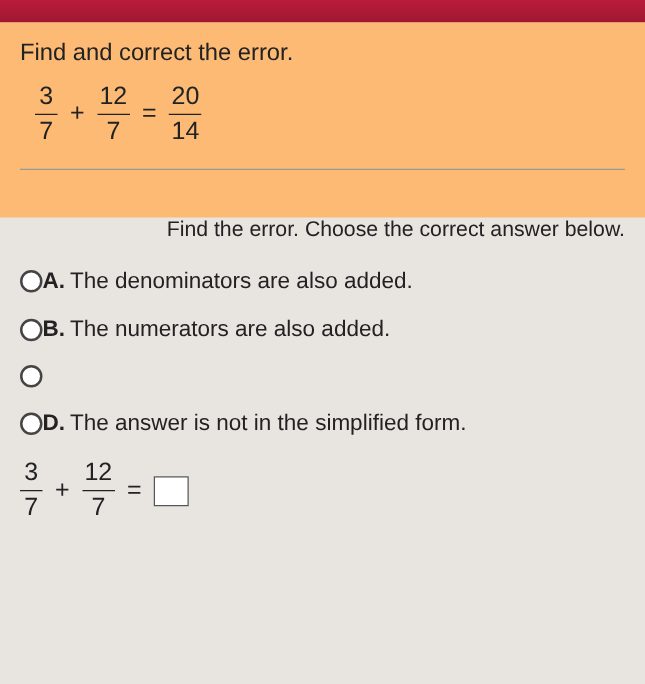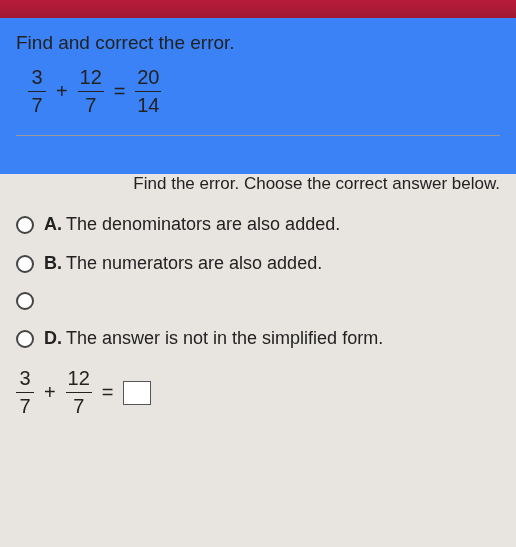--- a/index.html
+++ b/index.html
@@ -8,21 +8,21 @@
     height: 547px;
     font-family: Arial, Helvetica, sans-serif;
     background: #e8e4e0;
     overflow: hidden;
   }
   .topbar {
     height: 18px;
     background: linear-gradient(#b91c3a, #a01830);
   }
   .card {
-    background: #3b82f6;
+    background: #fdba74;
     padding: 14px 16px 8px 16px;
   }
   .prompt {
     font-size: 19px;
     color: #222;
     margin-bottom: 12px;
   }
   .eq-row {
     display: flex;
     align-items: center;
@@ -61,21 +61,20 @@
     color: #222;
     margin: 0 16px 20px 16px;
     text-align: right;
   }
   .choices {
     margin: 0 16px;
   }
   .choice {
     display: flex;
     align-items: center;
-    gap: 10px;
     margin-bottom: 18px;
     font-size: 18px;
     color: #222;
   }
   .radio {
     width: 18px;
     height: 18px;
     appearance: none;
     border: 2px solid #444;
     border-radius: 50%;

